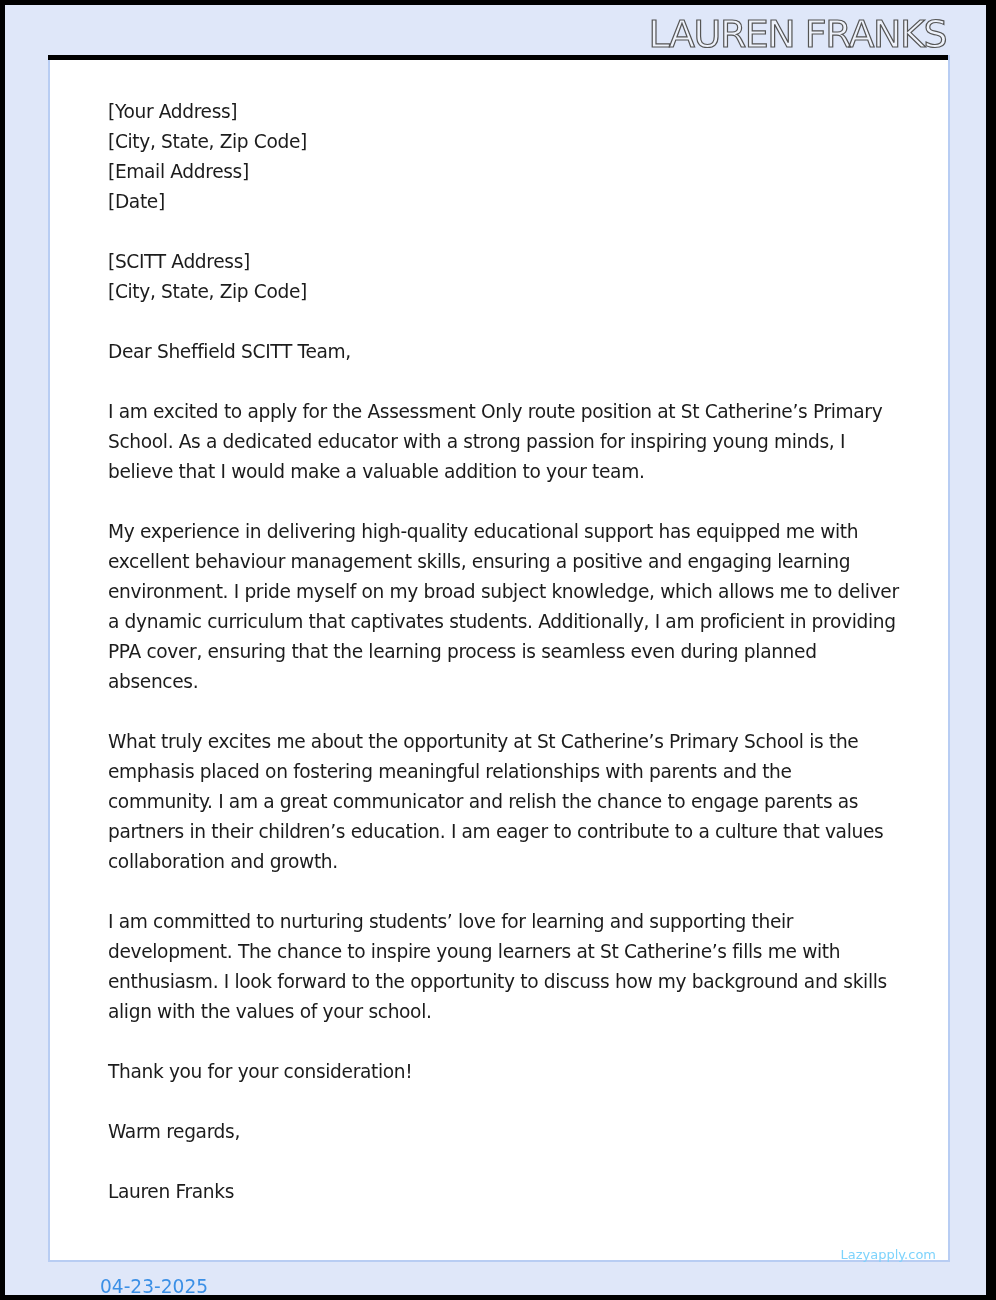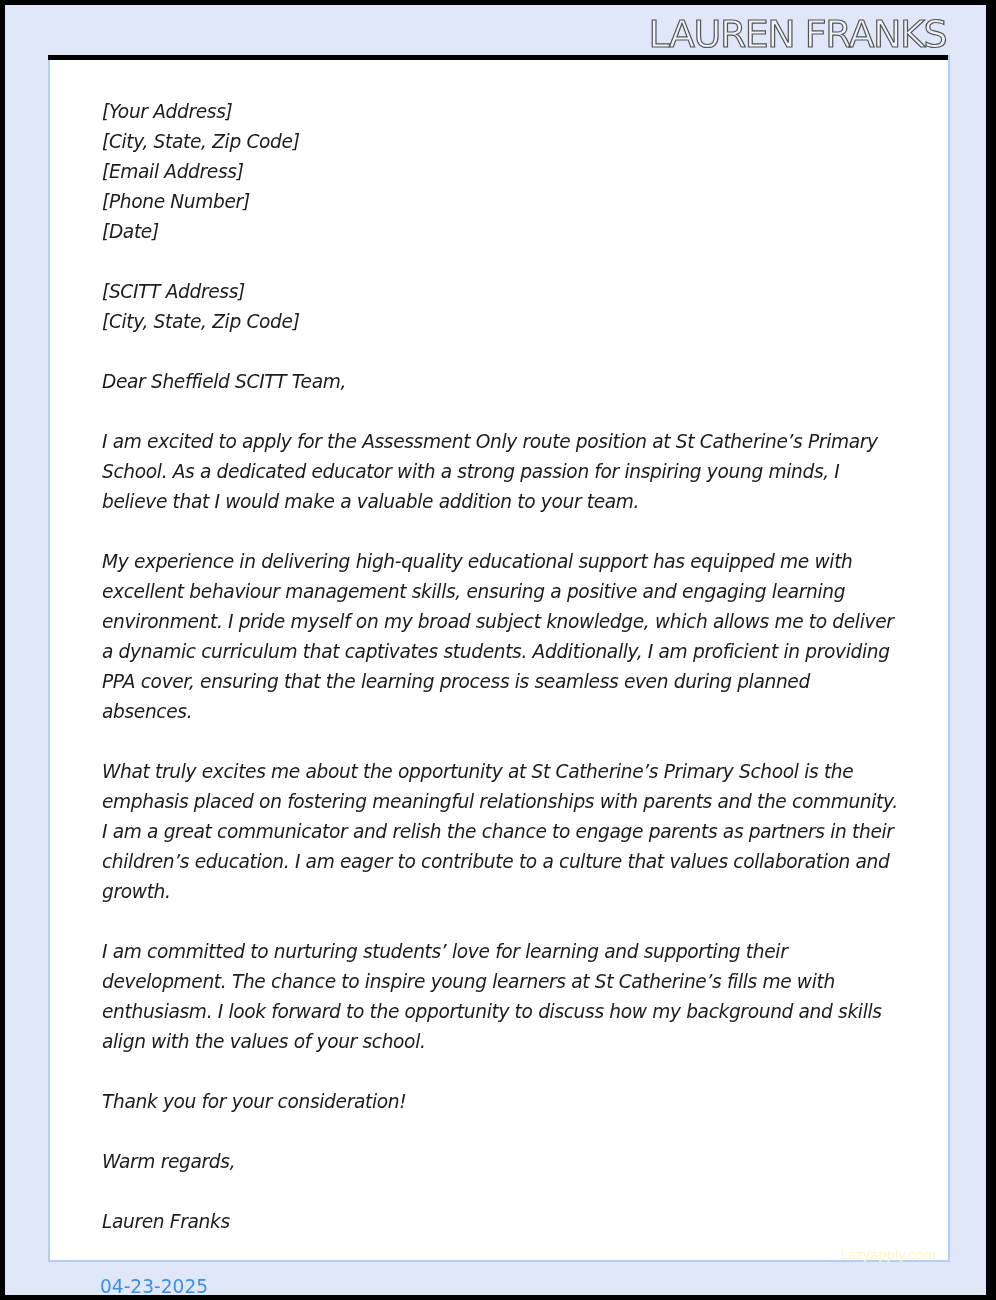--- a/index.html
+++ b/index.html
@@ -31,45 +31,44 @@
   }
   .rule {
     position: absolute; left: 48px; top: 55px; width: 900px; height: 5px;
     background: #000;
   }
   .body {
     position: absolute; left: 100px; top: 97px; width: 800px;
     font-size: 18.6px; line-height: 30px; color: #1c1c1c;
     letter-spacing: -0.35px;
   }
-  .body p { margin: 0 0 30px 2px; font-style: italic; }
+  .body p { margin: 0 0 30px 8px; }
   .body .line { display: block; }
   .date {
     position: absolute; left: 100px; top: 1272px;
     font-size: 18.6px; line-height: 30px; color: #3a8fe6;
   }
   .brand {
     position: absolute; right: 60px; top: 1245px;
-    font-size: 13px; line-height: 20px; color: #fef9c3;
+    font-size: 13px; line-height: 20px; color: #7dd3fc;
   }
 </style>
 </head>
 <body>
 
 <div class="frame"></div>
 <div class="title">LAUREN FRANKS</div>
 <div class="paper"></div>
 <div class="rule"></div>
 
 <div class="body">
   <p>
     <span class="line">[Your Address]</span>
     <span class="line">[City, State, Zip Code]</span>
     <span class="line">[Email Address]</span>
-    <span class="line">[Phone Number]</span>
     <span class="line">[Date]</span>
   </p>
   <p>
     <span class="line">[SCITT Address]</span>
     <span class="line">[City, State, Zip Code]</span>
   </p>
   <p>Dear Sheffield SCITT Team,</p>
   <p>I am excited to apply for the Assessment Only route position at St Catherine’s Primary School. As a dedicated educator with a strong passion for inspiring young minds, I believe that I would make a valuable addition to your team.</p>
   <p>My experience in delivering high-quality educational support has equipped me with excellent behaviour management skills, ensuring a positive and engaging learning environment. I pride myself on my broad subject knowledge, which allows me to deliver a dynamic curriculum that captivates students. Additionally, I am proficient in providing PPA cover, ensuring that the learning process is seamless even during planned absences.</p>
   <p>What truly excites me about the opportunity at St Catherine’s Primary School is the emphasis placed on fostering meaningful relationships with parents and the community. I am a great communicator and relish the chance to engage parents as partners in their children’s education. I am eager to contribute to a culture that values collaboration and growth.</p>

